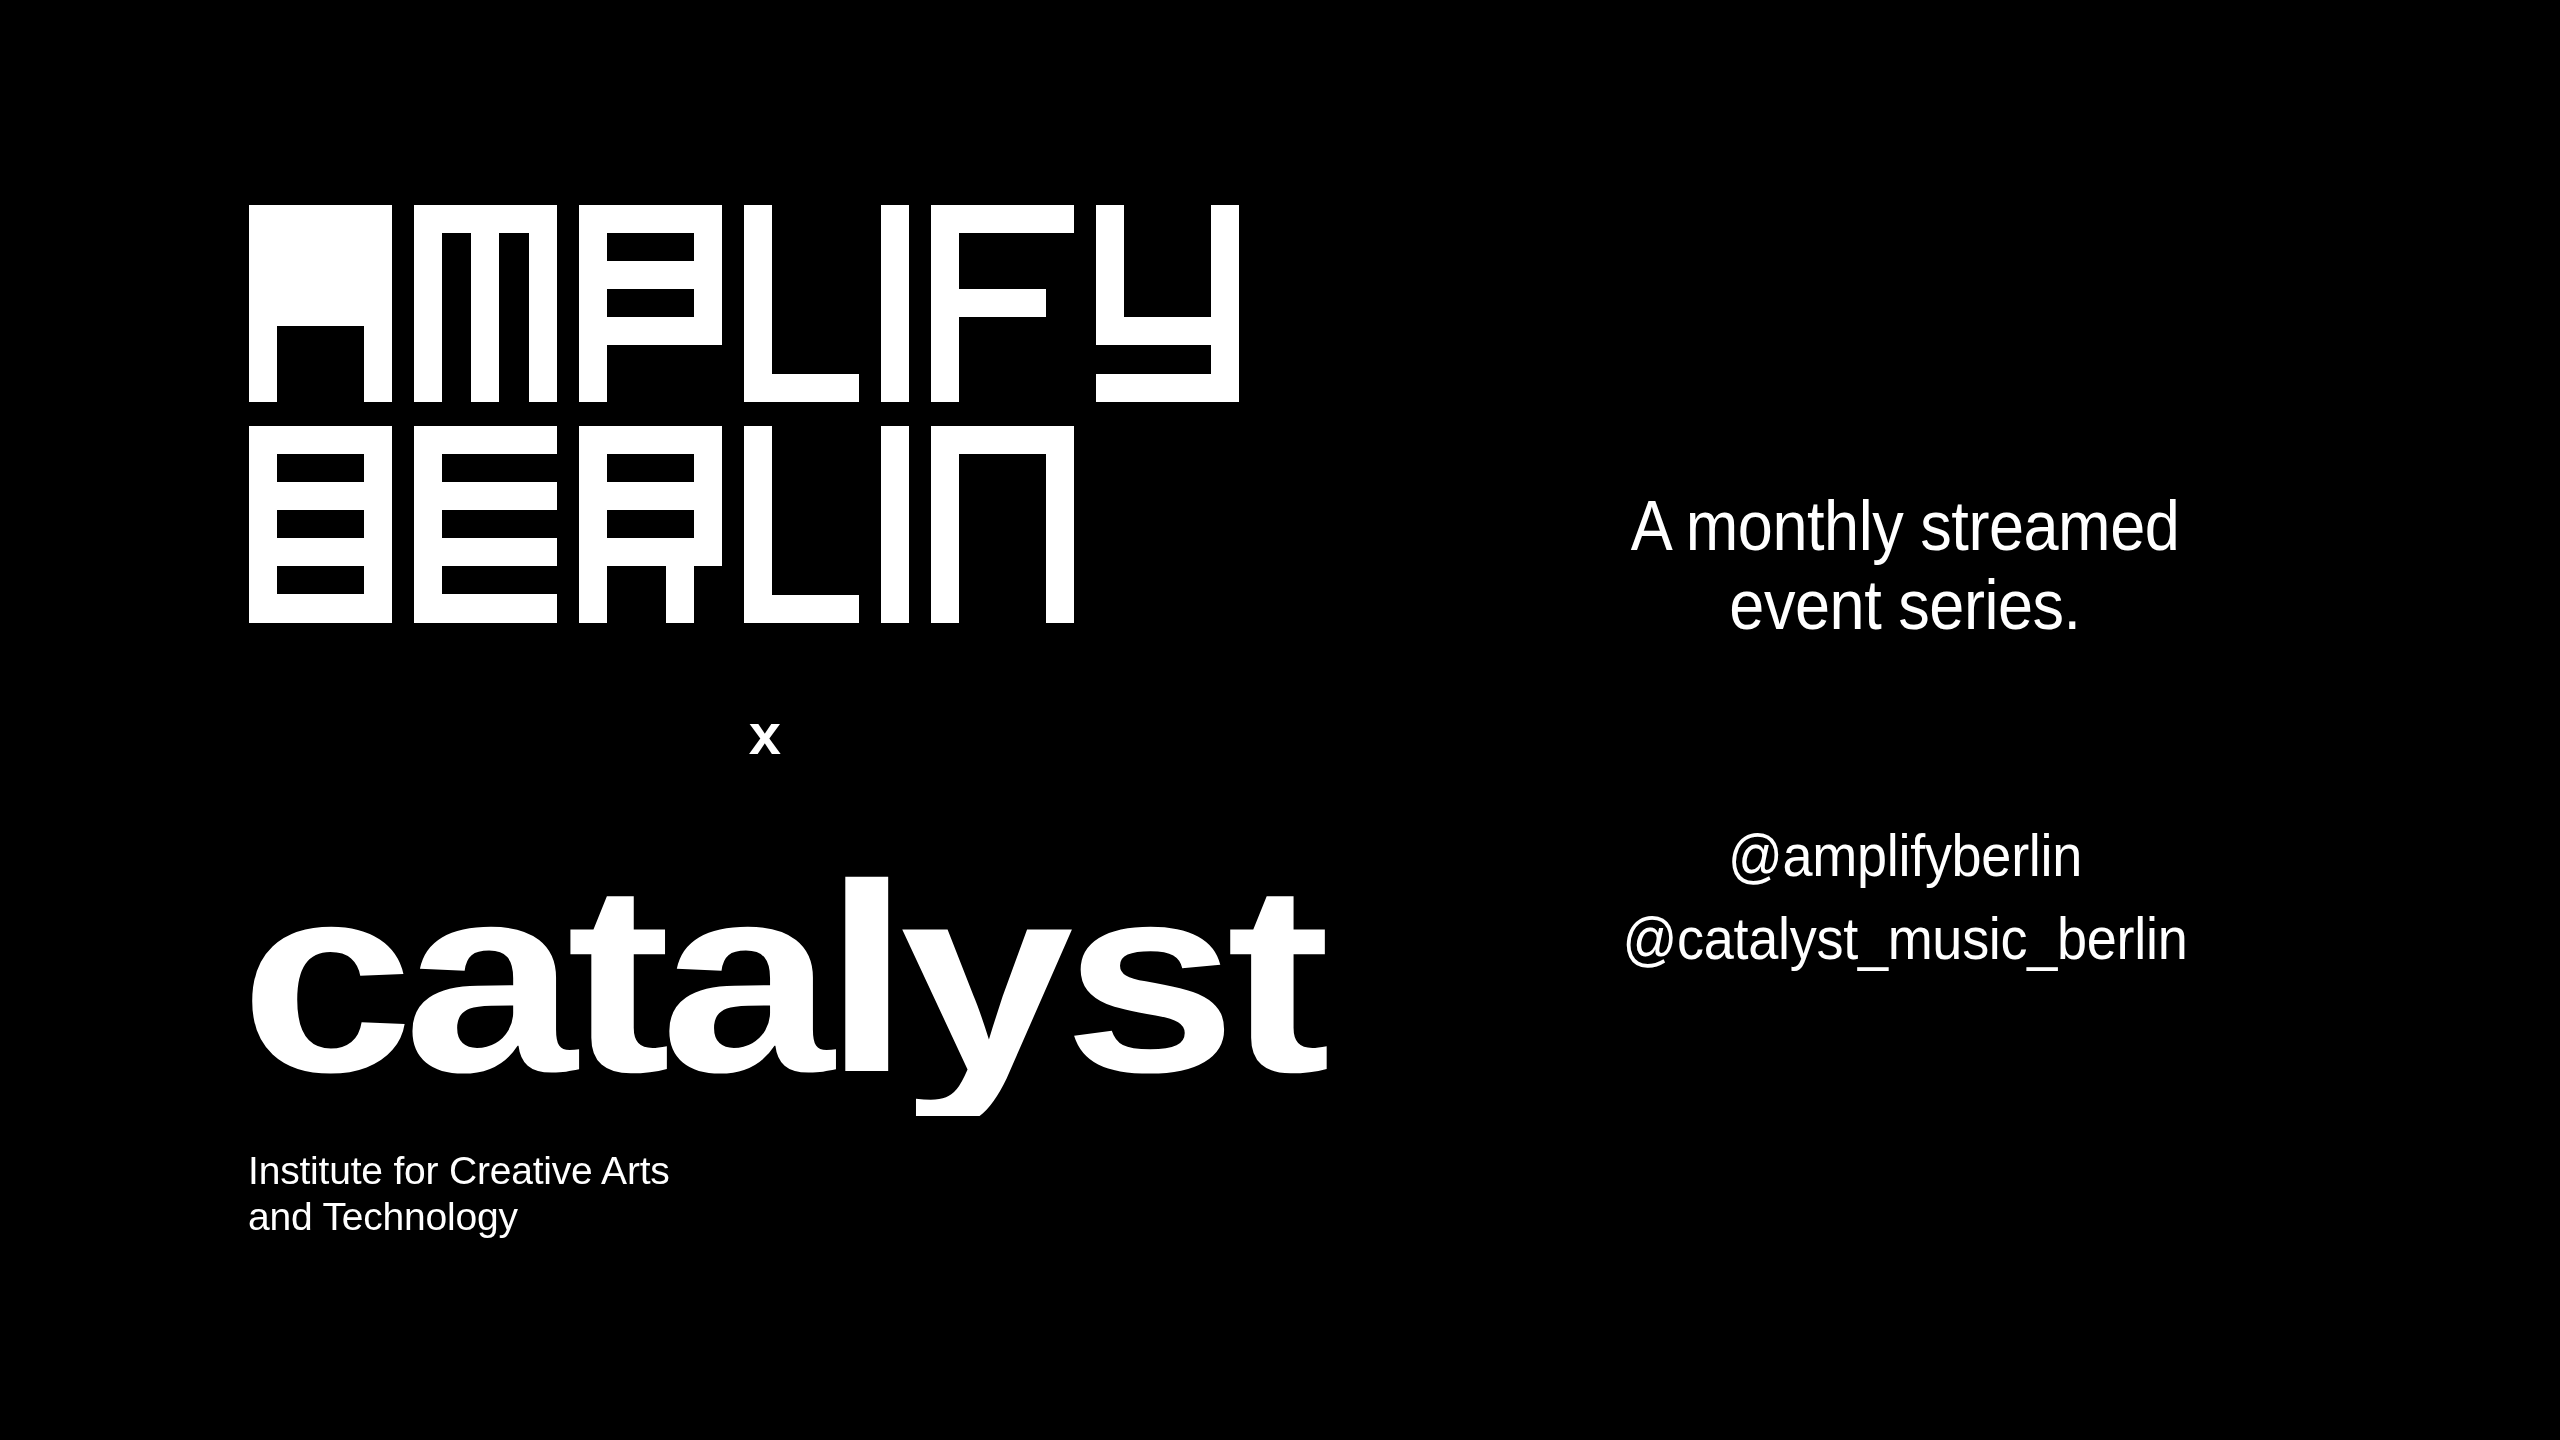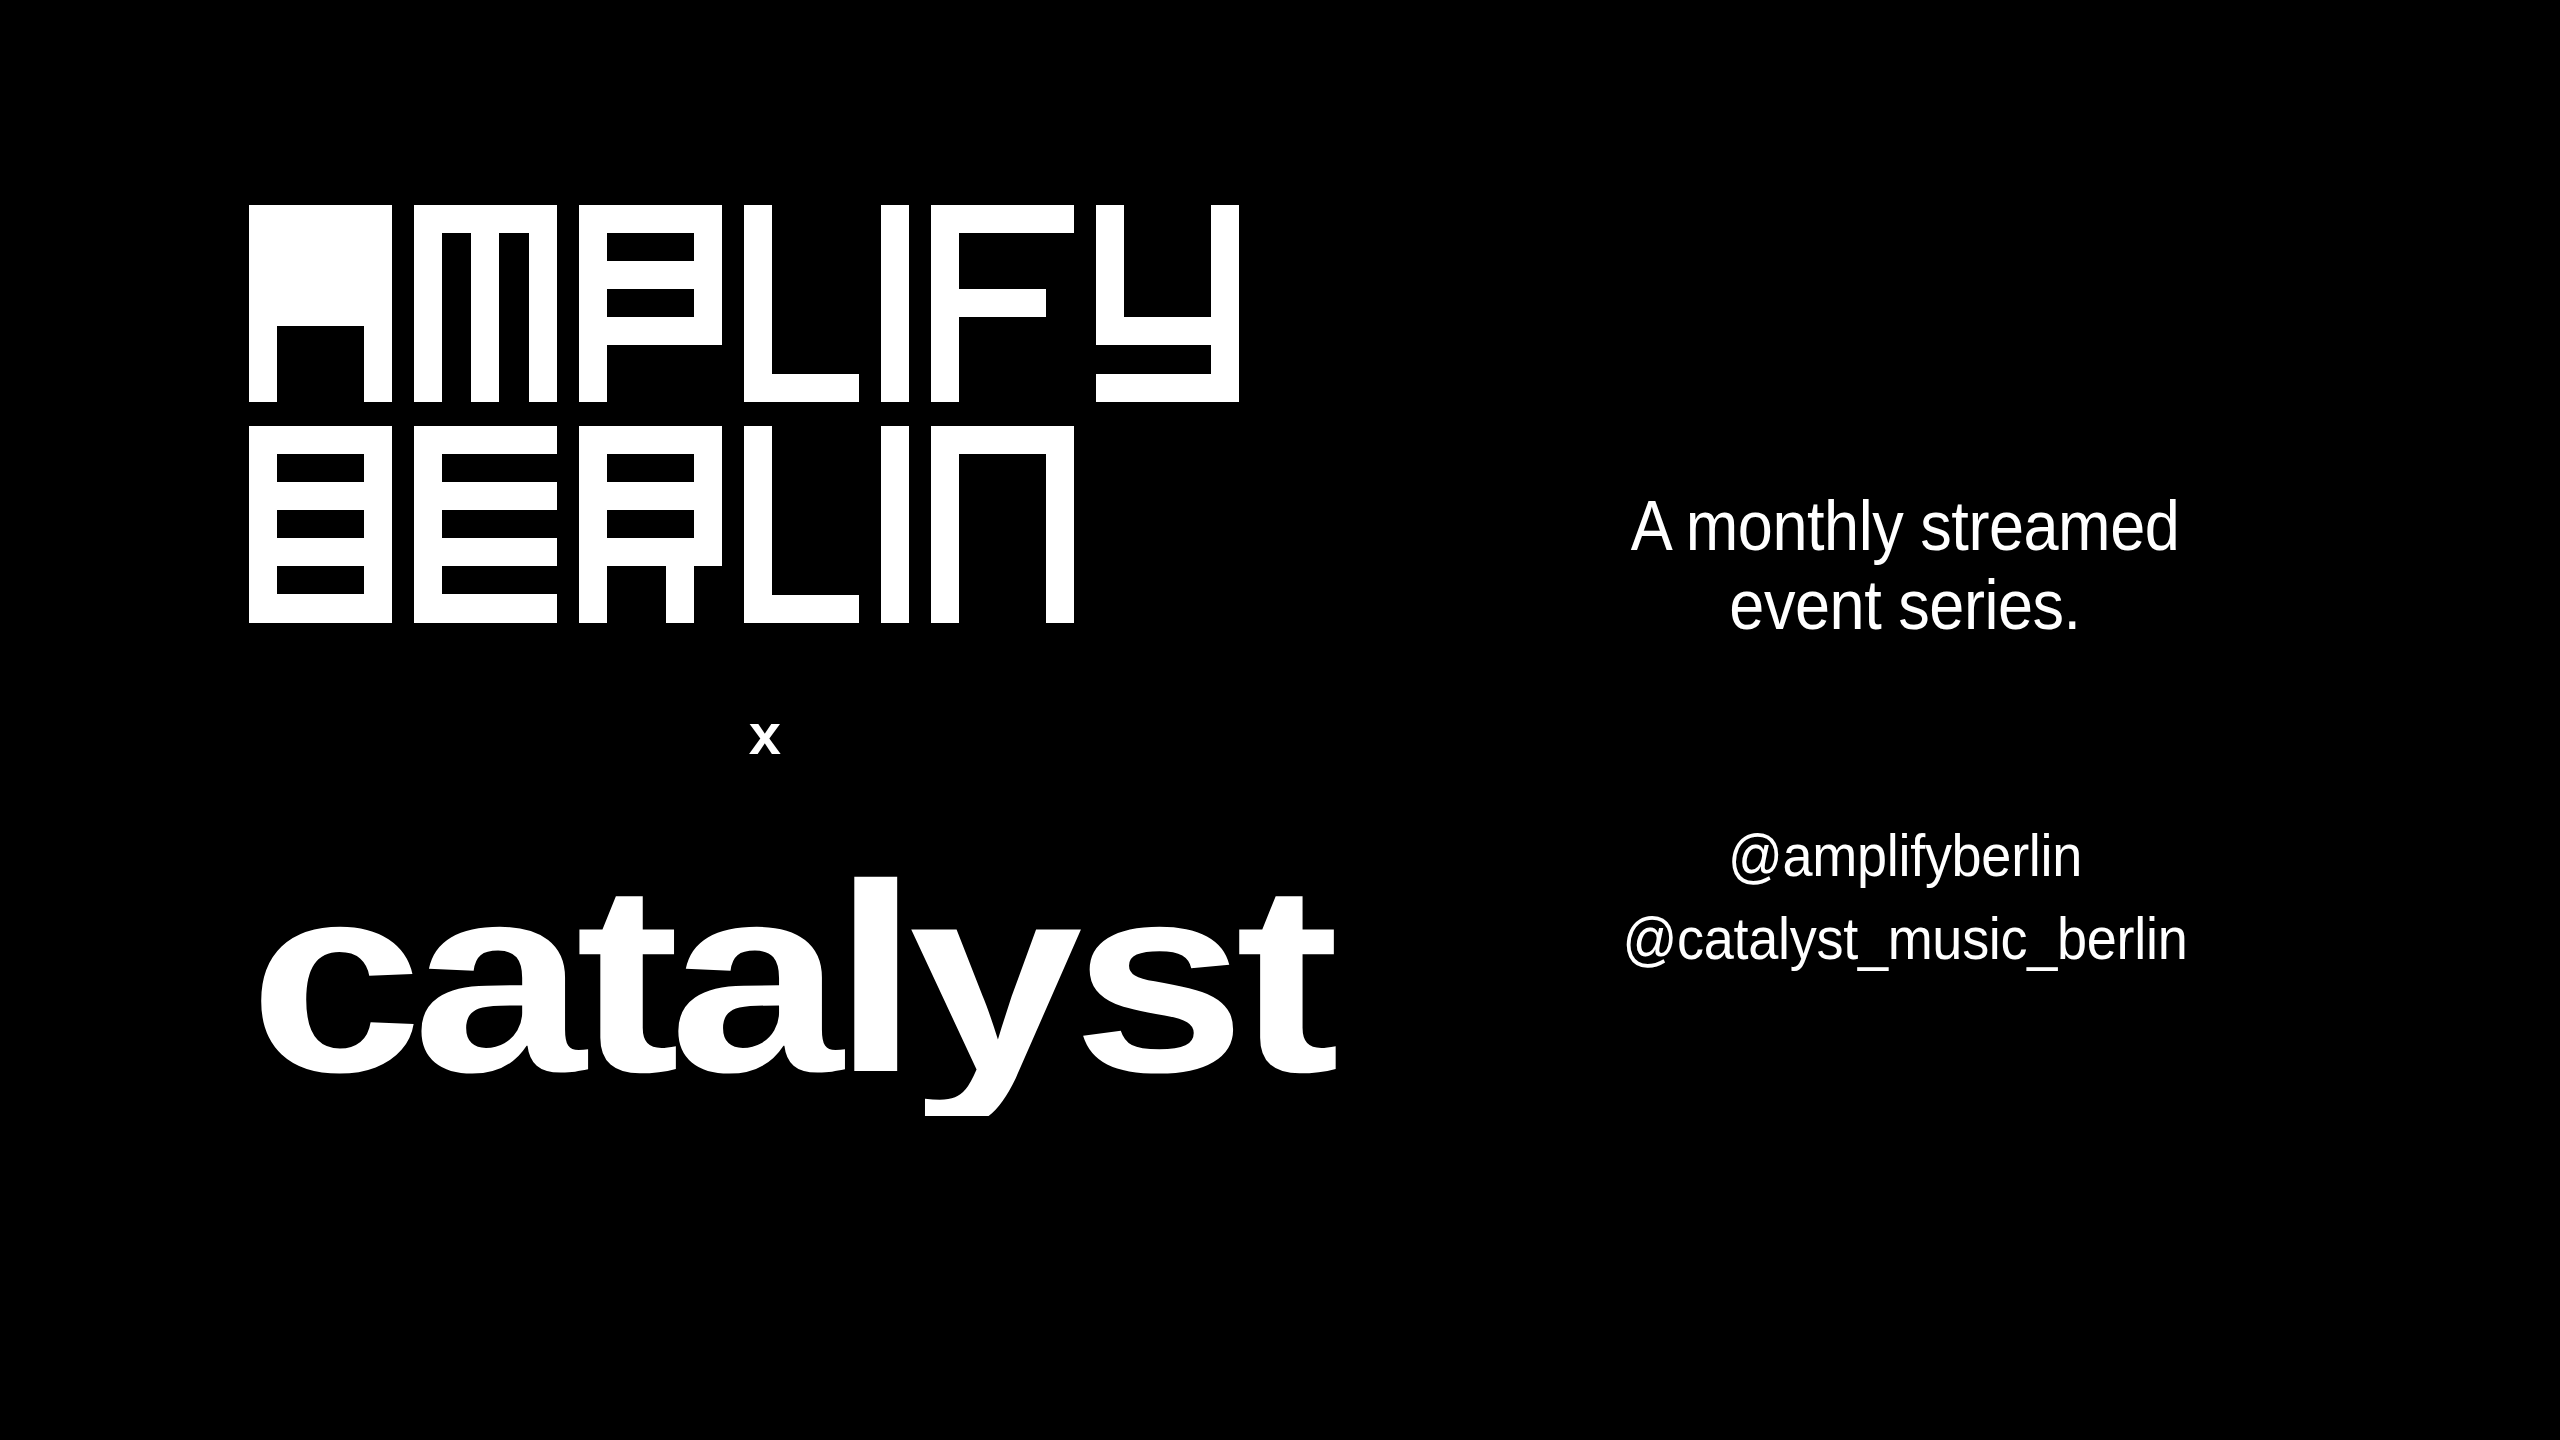--- a/index.html
+++ b/index.html
@@ -41,21 +41,21 @@
     font-size:58px;
     font-weight:700;
     color:#ffffff;
     line-height:1;
     letter-spacing:0;
   }
 
   
   #catalyst-wordmark {
     position:absolute;
-    left:249px; top:876px;
+    left:240px; top:876px;
     width:1100px; height:240px;text-align:right;
   }
   #catalyst-wordmark svg { display:block; width:100%; height:100%; }
 
   #catalyst-tagline {
     position:absolute;
     left:248px; top:1148px;
     color:#ffffff;
     font-size:39px;
     line-height:1.17;
@@ -194,20 +194,22 @@
     </div>
 
     <div id="x-separator">x</div>
 
     <div id="catalyst-wordmark" role="img" aria-label="catalyst">
       <svg viewBox="0 0 1100 240" xmlns="http://www.w3.org/2000/svg">
         <text x="0" y="195" font-family="'Liberation Sans', sans-serif" font-size="268" font-weight="700" fill="#ffffff" letter-spacing="-9" textLength="1080" lengthAdjust="spacingAndGlyphs">catalyst</text>
       </svg>
     </div>
 
+    <div id="catalyst-tagline">Institute for Creative Arts
+and Technology</div>
   </div>
 
   <div id="right-column">
 
     <div id="series-description">A monthly streamed
 event series.</div>
 
     <div id="social-handles">
       <span class="handle-line">@amplifyberlin</span>
       <span class="handle-line">@catalyst_music_berlin</span>

